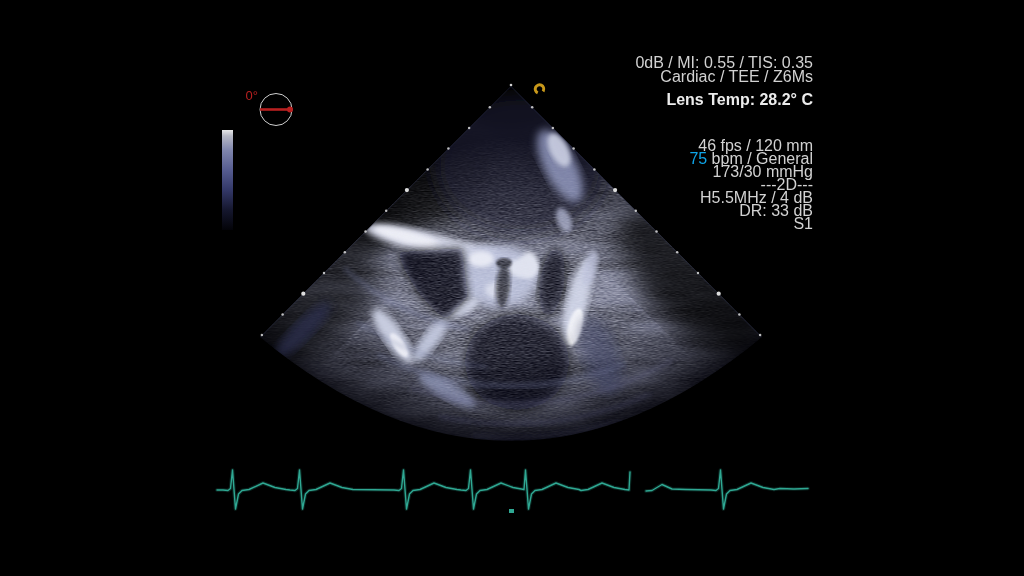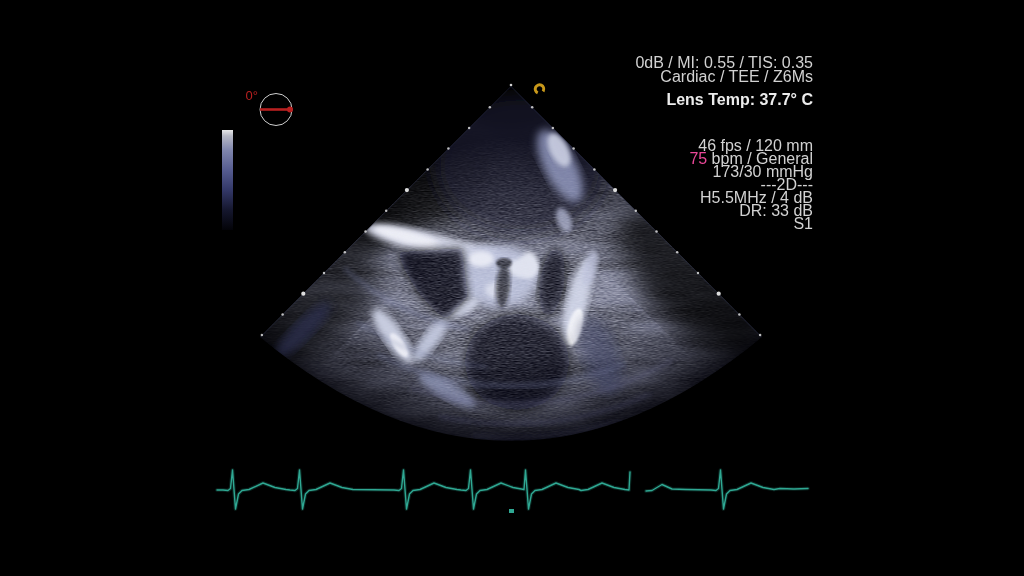--- a/index.html
+++ b/index.html
@@ -204,24 +204,24 @@
     <path id="ecgGlow2" stroke-width="3.6" stroke-opacity="0.22" d="M646.0,491.0 L652.0,490.5 L662.0,484.5 L672.0,489.0 L686.0,489.5 L711.0,490.0 L716.0,490.5 L718.5,488.5 L720.5,470.0 L723.5,509.0 L726.5,494.0 L730.0,490.5 L737.0,489.5 L751.0,483.0 L763.0,487.5 L774.0,489.5 L780.0,488.5 L794.0,489.0 L808.0,488.5" stroke="#2fa893"></path>
     <path id="ecgPath1" stroke-width="1.4" d="M217.0,490.0 L223.0,490.0 L228.0,490.5 L230.5,488.5 L232.5,470.0 L235.5,509.0 L238.5,494.0 L242.0,490.5 L249.0,489.5 L263.0,483.0 L275.0,487.5 L286.0,489.5 L290.0,490.0 L295.0,490.5 L297.5,488.5 L299.5,470.0 L302.5,509.0 L305.5,494.0 L309.0,490.5 L316.0,489.5 L330.0,483.0 L342.0,487.5 L353.0,489.5 L394.0,490.0 L399.0,490.5 L401.5,488.5 L403.5,470.0 L406.5,509.0 L409.5,494.0 L413.0,490.5 L420.0,489.5 L434.0,483.0 L446.0,487.5 L457.0,489.5 L461.0,490.0 L466.0,490.5 L468.5,488.5 L470.5,470.0 L473.5,509.0 L476.5,494.0 L480.0,490.5 L487.0,489.5 L501.0,483.0 L513.0,487.5 L524.0,489.5 L525.5,470.0 L528.5,509.0 L531.5,494.0 L535.0,490.5 L542.0,489.5 L556.0,483.0 L568.0,487.5 L579.0,489.5 L581.0,490.5 L588.0,489.5 L602.0,483.0 L614.0,487.5 L625.0,489.5 L625.0,489.5 L629.0,490.0 L630.0,472.0" stroke="#2fa893"></path>
     <path id="ecgPath2" stroke-width="1.4" d="M646.0,491.0 L652.0,490.5 L662.0,484.5 L672.0,489.0 L686.0,489.5 L711.0,490.0 L716.0,490.5 L718.5,488.5 L720.5,470.0 L723.5,509.0 L726.5,494.0 L730.0,490.5 L737.0,489.5 L751.0,483.0 L763.0,487.5 L774.0,489.5 L780.0,488.5 L794.0,489.0 L808.0,488.5" stroke="#2fa893"></path>
     <rect id="trigMark" width="5" height="4" x="509" y="509" fill="#2fa893"></rect>
   </g>
 </svg>
 
 <div class="overlay">
   <div class="oline">0dB / MI: 0.55 / TIS: 0.35</div>
   <div class="oline">Cardiac / TEE / Z6Ms</div>
-  <div class="oline lens">Lens Temp: 37.7° C</div>
+  <div class="oline lens">Lens Temp: 28.2° C</div>
   <div class="params">
     <div class="oline"><span>46 fps / 120 mm</span></div>
-    <div class="oline"><span class="accent" style="color: #ec4899;">75</span><span> bpm / General</span></div>
+    <div class="oline"><span class="accent" style="color: #0ea5e9;">75</span><span> bpm / General</span></div>
     <div class="oline"><span>173/30 mmHg</span></div>
     <div class="oline"><span>---2D---</span></div>
     <div class="oline"><span>H5.5MHz / 4 dB</span></div>
     <div class="oline"><span>DR: 33 dB</span></div>
     <div class="oline"><span>S1</span></div>
   </div>
 </div>
 
 </div>
 

